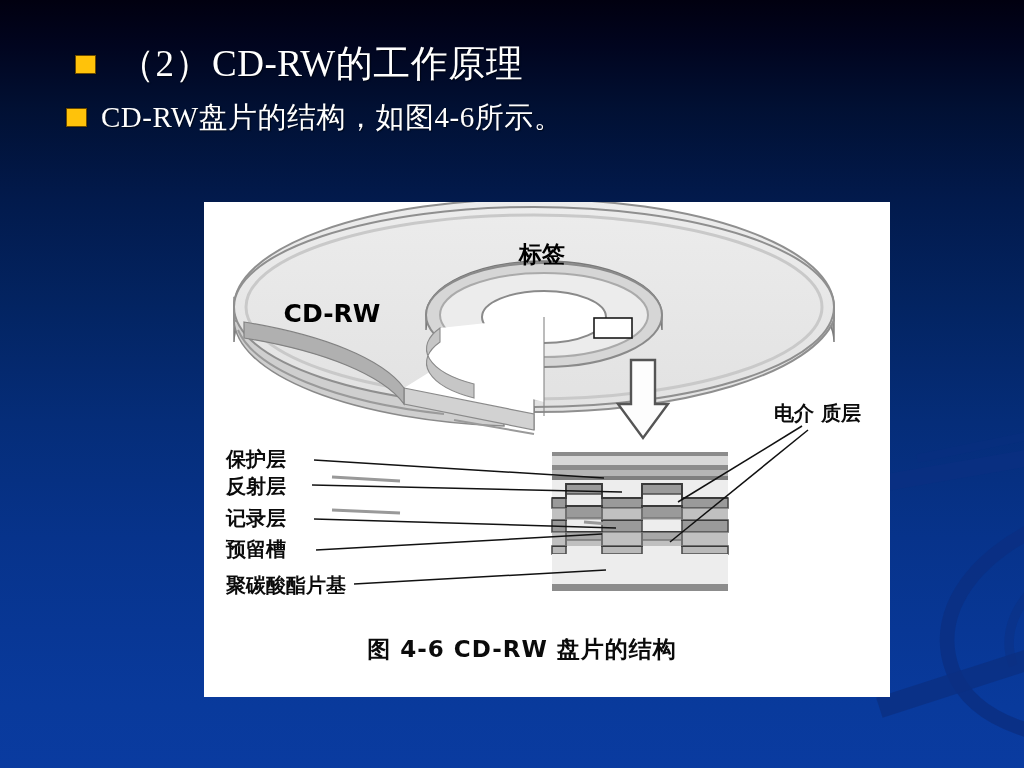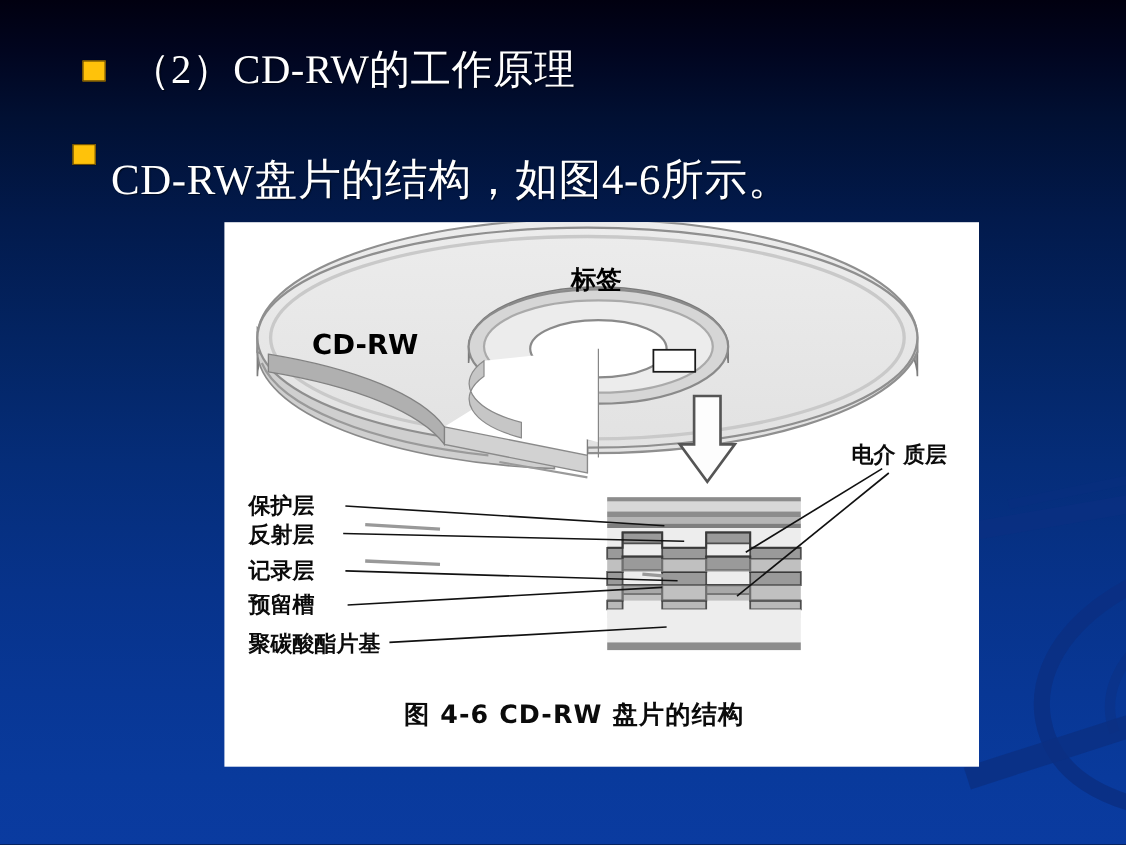--- a/index.html
+++ b/index.html
@@ -61,21 +61,21 @@
   }
   .bullet-text {
     color: #ffffff;
     white-space: nowrap;
     text-shadow: 1px 1px 1px rgba(0,0,0,.55);
     letter-spacing: 0.5px;
   }
   .row-1 .bullet-marker { margin-left: 9px; }
   .row-1 .bullet-text { font-size: 37px; line-height: 44px; }
   .row-2 .bullet-marker { margin-right: 14px; }
-  .row-2 .bullet-text { font-size: 39px; line-height: 46px; margin-top: 47px; }
+  .row-2 .bullet-text { font-size: 29px; line-height: 46px; }
 
   
   .figure-panel {
     position: absolute;
     left: 172px;
     top: 202px;
     width: 686px;
     height: 495px;
     background: #ffffff;
     margin-left: 32px;

